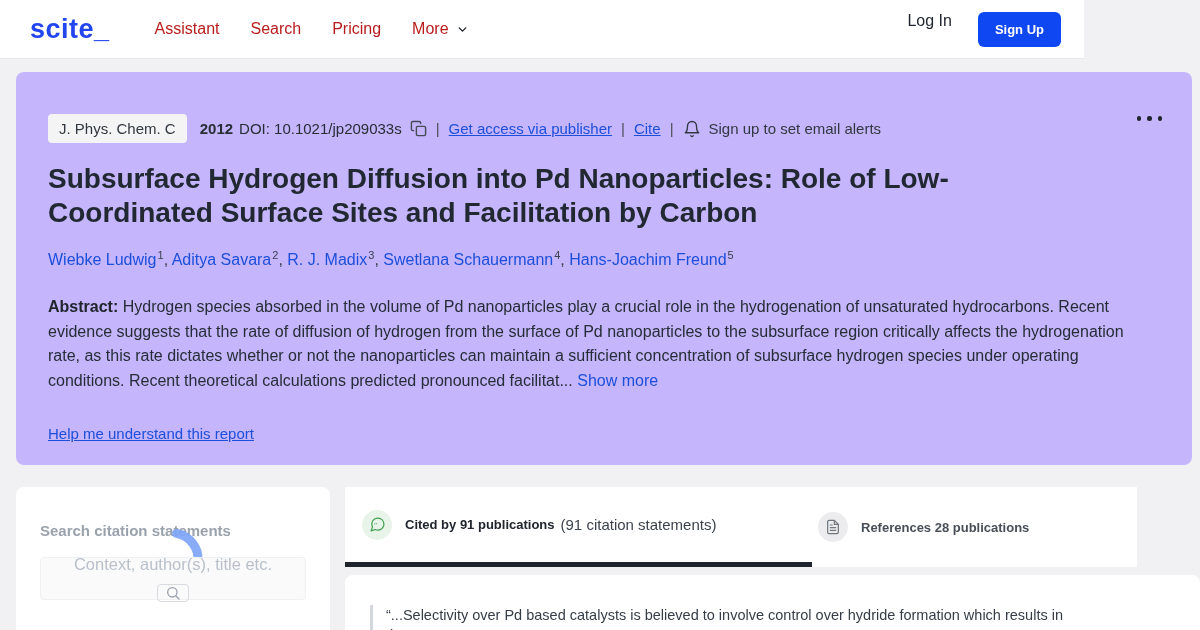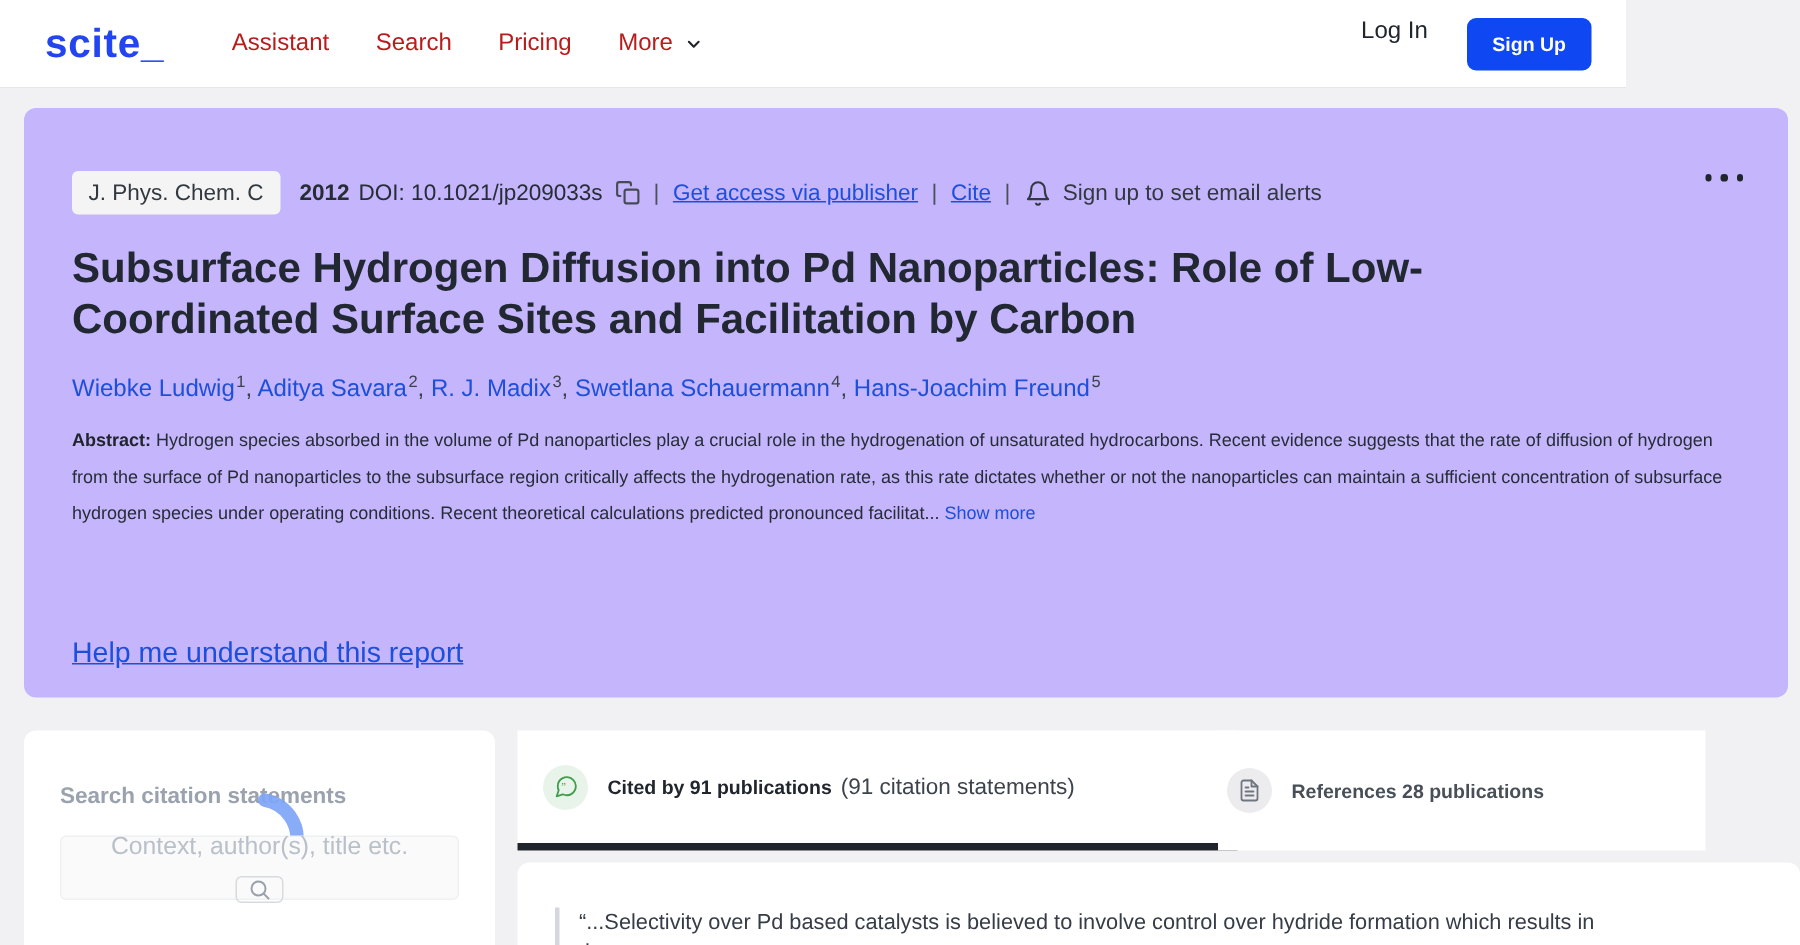--- a/index.html
+++ b/index.html
@@ -65,29 +65,29 @@
     font-size:28px; line-height:34px; font-weight:700; color:#222831;
   }
   .authors {
     position:absolute; left:32px; top:177px;
     font-size:16px; color:#3a414b;
   }
   .author-link { color:#1d4fdb; text-decoration:none; cursor:pointer; }
   .authors sup { font-size:11px; color:#3a414b; margin-left:1px; }
 
   .abstract {
-    position:absolute; left:32px; top:209px; width:1106px;
-    font-size:12px; line-height:24.5px; color:#262d36;
+    position:absolute; left:32px; top:223px; width:1106px;
+    font-size:16px; line-height:24.5px; color:#262d36;
   }
   .abstract b { color:#20252c; }
   .show-more { color:#1d4fdb; cursor:pointer; }
 
   .help-link {
     position:absolute; left:32px; top:353px;
-    font-size:19px; color:#1d4fdb; text-decoration:underline; cursor:pointer;
+    font-size:15px; color:#1d4fdb; text-decoration:underline; cursor:pointer;
   }
 
   
   .search-card {
     position:absolute; left:16px; top:487px; width:314px; height:143px;
     background:#ffffff; border-radius:8px 8px 0 0;
   }
   .search-heading {
     position:absolute; left:24px; top:35px;
     font-size:15px; font-weight:700; color:#9aa2ad;

